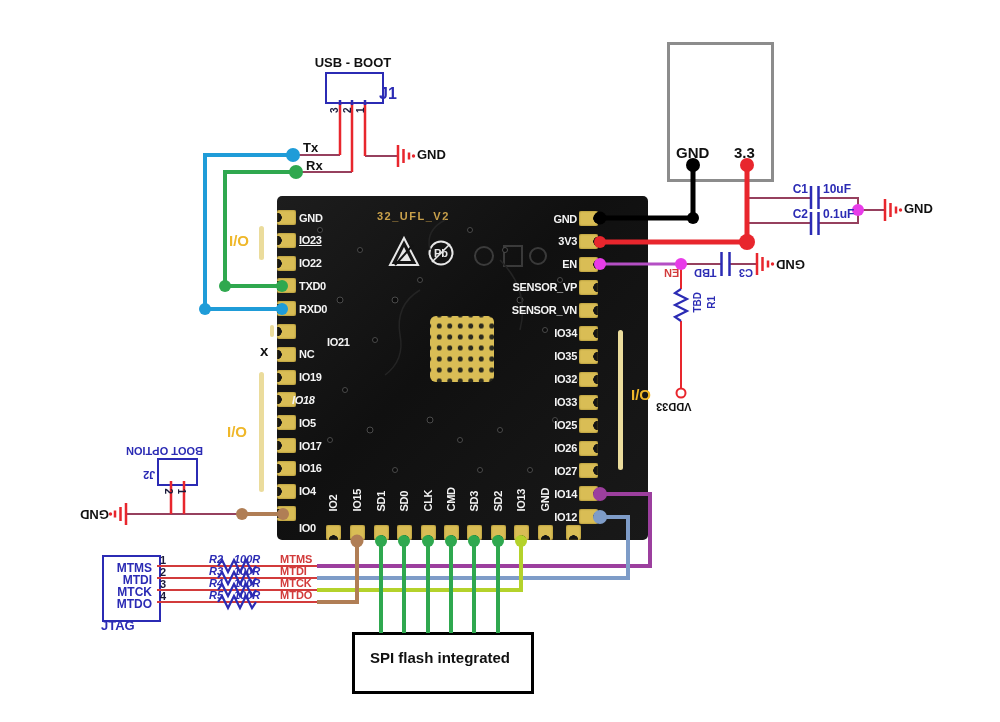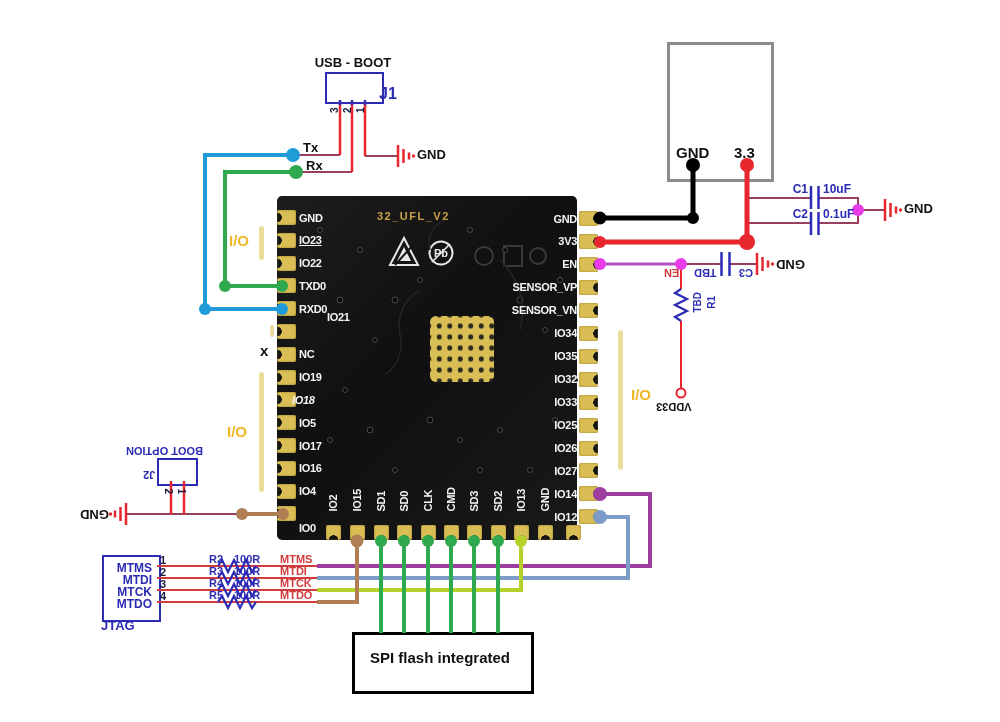--- a/index.html
+++ b/index.html
@@ -1,19 +1,19 @@
 <!DOCTYPE html>
 <html><head>
 <meta charset="utf-8">
 <style>
   html,body{margin:0;padding:0;background:#fff;font-family:"Liberation Sans",sans-serif;}
   #root{position:relative;width:1000px;height:722px;background:#ffffff;overflow:hidden;}
   .abs{position:absolute;}
   
-  .module{position:absolute;left:277px;top:196px;width:300px;height:344px;z-index:1;
+  .module{position:absolute;left:277px;top:196px;width:371px;height:344px;z-index:1;
           background:linear-gradient(135deg,#1d1d1d 0%,#101010 45%,#191919 100%);border-radius:5px;text-align:right;}
   .silk{position:absolute;color:#C9A14B;font-size:11px;font-weight:bold;letter-spacing:1.5px;white-space:nowrap;}
   .thermal{position:absolute;left:153px;top:120px;width:64px;height:66px;background-color:#D9BD55;border-radius:6px;
            background-image:radial-gradient(circle,#2a2a1e 2.3px,transparent 2.9px);background-size:10.5px 11px;background-position:4px 4.5px;}
   .pad{position:absolute;width:19px;height:15px;z-index:1;border-radius:2px;background:#D9BD55;box-shadow:inset 0 0 2px #8a7220;}
   .padl{background:radial-gradient(circle at 0 50%,#141414 4.5px,#D9BD55 5px);}
   .padr{background:radial-gradient(circle at 100% 50%,#141414 4.5px,#D9BD55 5px);}
   .padb{width:15px;height:15px;background:radial-gradient(circle at 50% 100%,#141414 4.5px,#D9BD55 5px);}
   .pinlab{position:absolute;z-index:5;color:#F4F4F4;font-size:11px;font-weight:bold;letter-spacing:-0.3px;white-space:nowrap;line-height:13px;}
   .pinr{width:147px;text-align:right;}
@@ -30,21 +30,21 @@
   .vflip{writing-mode:vertical-rl;transform:rotate(180deg);}
   
   .box{position:absolute;z-index:3;background:transparent;}
   .bluebox{border:2px solid #2B2BB4;}
   .graybox{border:3px solid #8C8C8C;}
   .blackbox{border:3px solid #000;}
   .iobar{position:absolute;z-index:2;width:5px;background:#EBDC9C;border-radius:3px;}
   
   .jsig{position:absolute;width:48px;text-align:right;color:#2B2BB4;font-weight:bold;font-size:12px;z-index:5;}
   .jnum{position:absolute;color:#1a1a3a;font-size:11px;font-weight:bold;z-index:5;}
-  .rref,.rval{position:absolute;color:#2B2BB4;font-size:11px;font-weight:bold;z-index:5;}
+  .rref,.rval{position:absolute;color:#2B2BB4;font-size:11px;font-weight:bold;z-index:5;font-style:italic;}
   .jnet{position:absolute;color:#D23B3B;font-size:11px;font-weight:bold;z-index:5;}
   svg.wires{position:absolute;left:0;top:0;z-index:4;}
 </style>
 </head>
 <body>
 
 <div id="root">
 
   <div class="module">
     <div class="silk" style="left:100px;top:14px;">32_UFL_V2</div>
@@ -251,21 +251,21 @@
     <div class="pinlab" style="left: 299px; top: 211.5px;">GND</div>
     <div class="pad padl" style="left: 277px; top: 232.8px;"></div>
     <div class="pinlab" style="left: 299px; top: 234.3px; text-decoration: underline;">IO23</div>
     <div class="pad padl" style="left: 277px; top: 255.6px;"></div>
     <div class="pinlab" style="left: 299px; top: 257.1px;">IO22</div>
     <div class="pad padl" style="left: 277px; top: 278.4px;"></div>
     <div class="pinlab" style="left: 299px; top: 279.9px;">TXD0</div>
     <div class="pad padl" style="left: 277px; top: 301.2px;"></div>
     <div class="pinlab" style="left: 299px; top: 302.7px;">RXD0</div>
     <div class="pad padl" style="left: 277px; top: 324px;"></div>
-    <div class="pinlab" style="left: 299px; top: 311px; padding-left: 28px;">IO21</div>
+    <div class="pinlab" style="left: 299px; top: 336px; padding-left: 28px;">IO21</div>
     <div class="pad padl" style="left: 277px; top: 346.8px;"></div>
     <div class="pinlab" style="left: 299px; top: 348.3px;">NC</div>
     <div class="pad padl" style="left: 277px; top: 369.6px;"></div>
     <div class="pinlab" style="left: 299px; top: 371.1px;">IO19</div>
     <div class="pad padl" style="left: 277px; top: 392.4px;"></div>
     <div class="pinlab" style="left: 292px; top: 393.9px; font-style: italic;">IO18</div>
     <div class="pad padl" style="left: 277px; top: 415.2px;"></div>
     <div class="pinlab" style="left: 299px; top: 416.7px;">IO5</div>
     <div class="pad padl" style="left: 277px; top: 438px;"></div>
     <div class="pinlab" style="left: 299px; top: 439.5px;">IO17</div>

